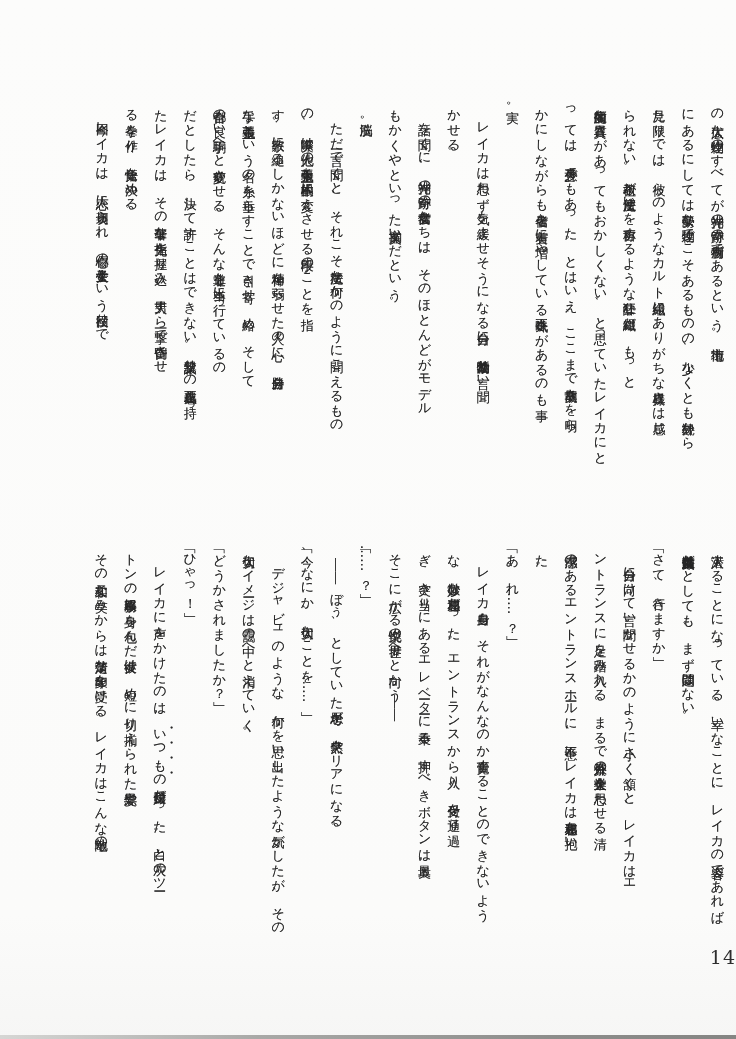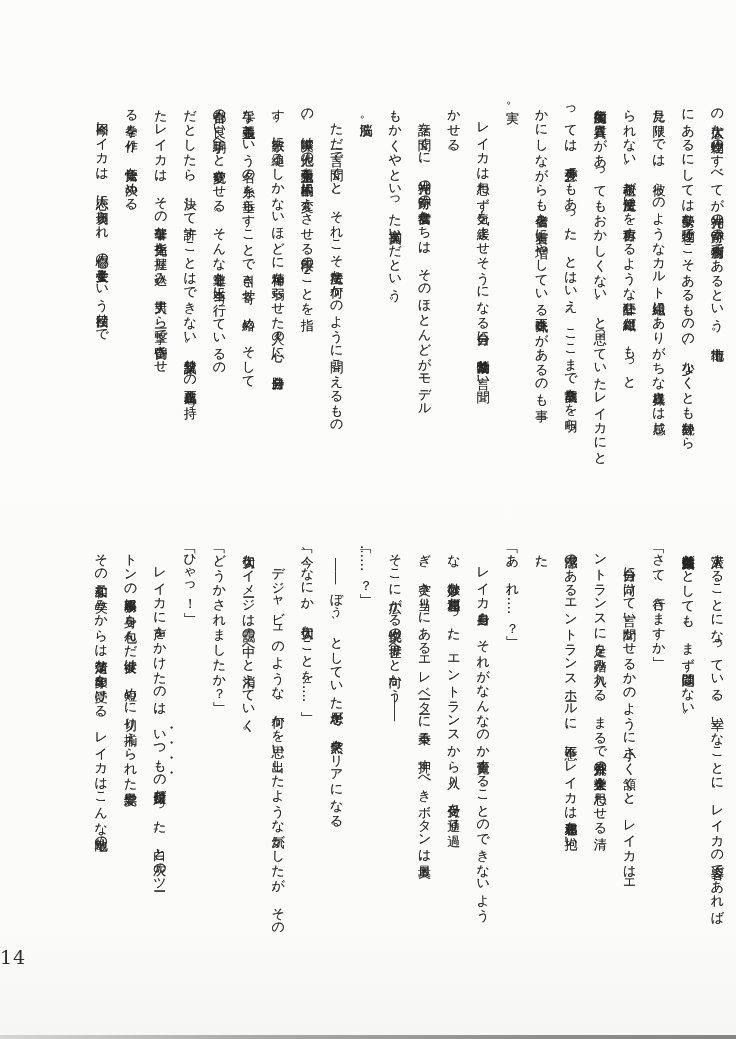--- a/index.html
+++ b/index.html
@@ -39,21 +39,21 @@
   }
   .emphasis-dots {
     -webkit-text-emphasis: filled dot #262626;
     text-emphasis: filled dot #262626;
   }
   .page-number {
     position: absolute;
     top: 946px;
     left: 0;
     width: 736px;
-    text-align: left;
+    text-align: right;
     font-size: 19px;
     color: #2e2e2e;
     letter-spacing: 1px;
   }
   .scan-edge-bottom {
     position: absolute;
     bottom: 0;
     left: 0;
     width: 100%;
     height: 4px;

